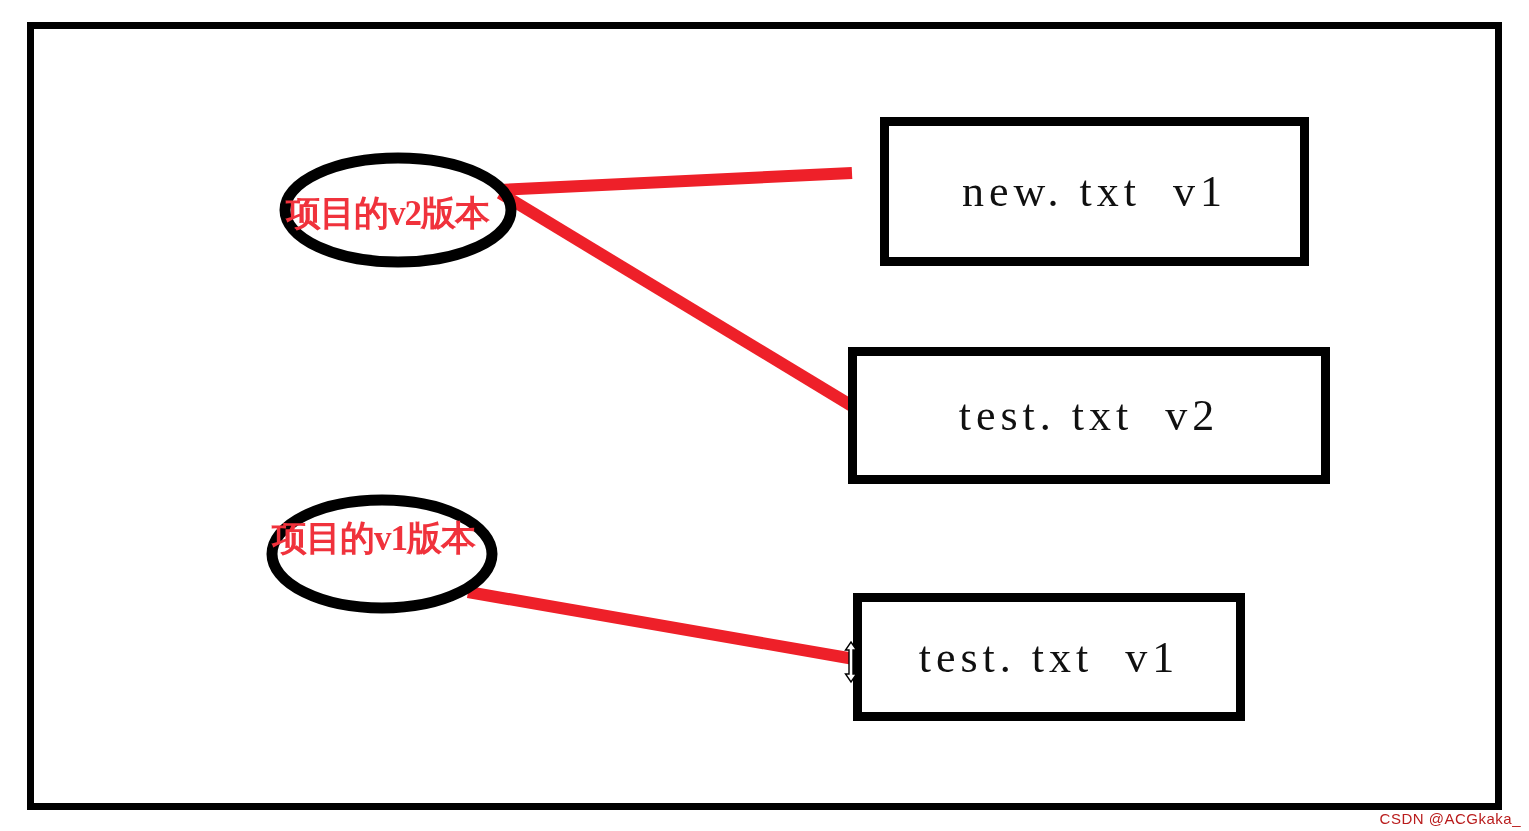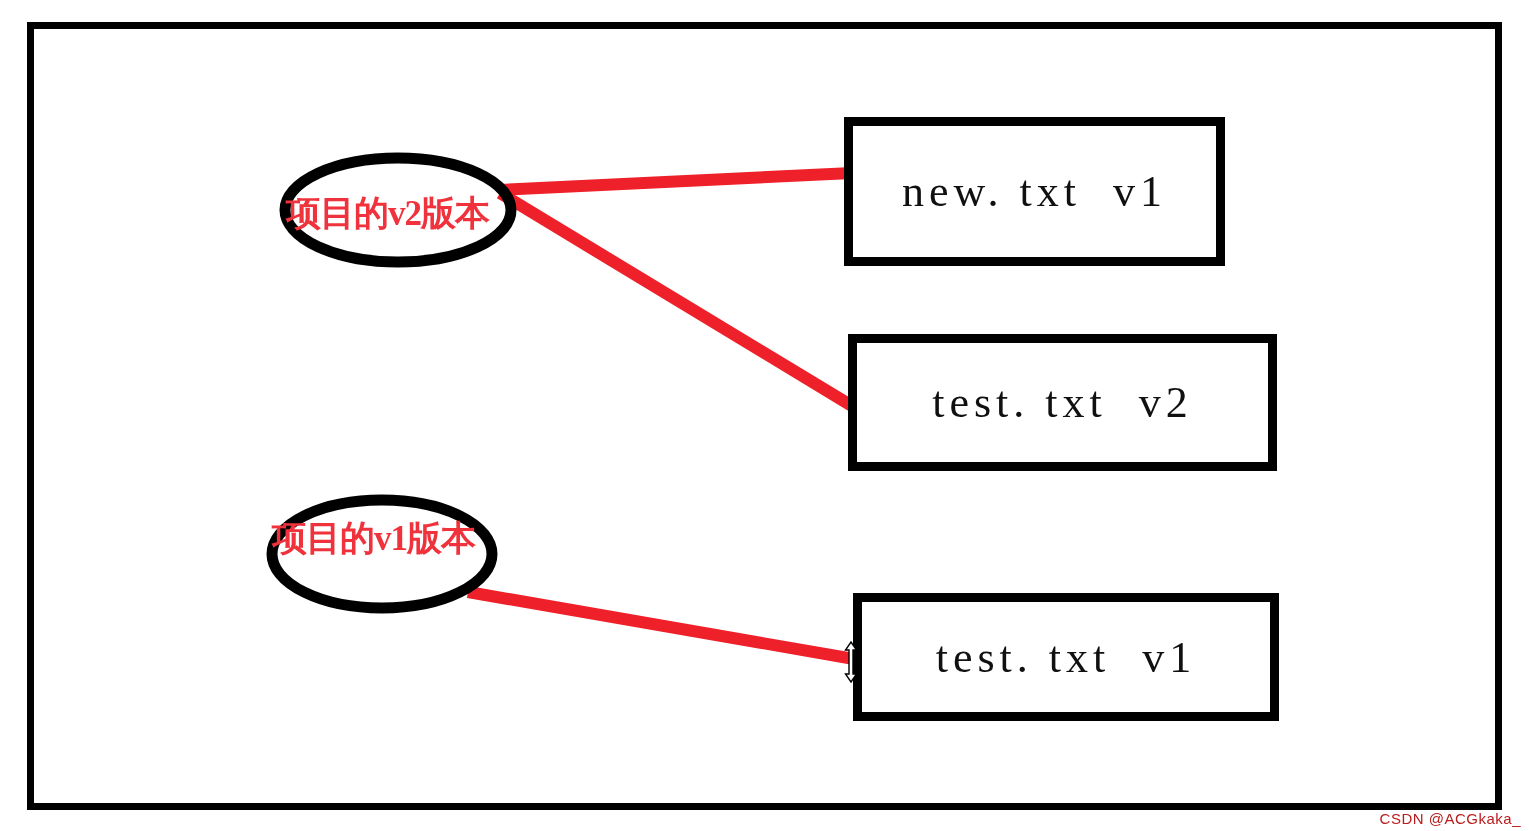--- a/index.html
+++ b/index.html
@@ -51,23 +51,23 @@
   }
   .file-box-label {
     font-family: "Liberation Serif", "DejaVu Serif", serif;
     font-size: 44px;
     letter-spacing: 5px;
     color: #101010;
     white-space: pre;
     user-select: none;
   }
 
-  #box-new-txt-v1  { left: 844px;  top: 117px; width: 381px; height: 149px; }
-  #box-test-txt-v2 { left: 848px;  top: 334px; width: 429px; height: 137px; }
-  #box-test-txt-v1 { left: 853px;  top: 593px; width: 426px; height: 128px; }
+  #box-new-txt-v1  { left: 880px;  top: 117px; width: 429px; height: 149px; }
+  #box-test-txt-v2 { left: 848px;  top: 347px; width: 482px; height: 137px; }
+  #box-test-txt-v1 { left: 853px;  top: 593px; width: 392px; height: 128px; }
 
   
   .ellipse-label {
     position: absolute;
     font-family: "Liberation Serif", "DejaVu Serif", serif;
     font-weight: bold;
     font-size: 35px;
     color: #f0323c;
     white-space: nowrap;
     user-select: none;

